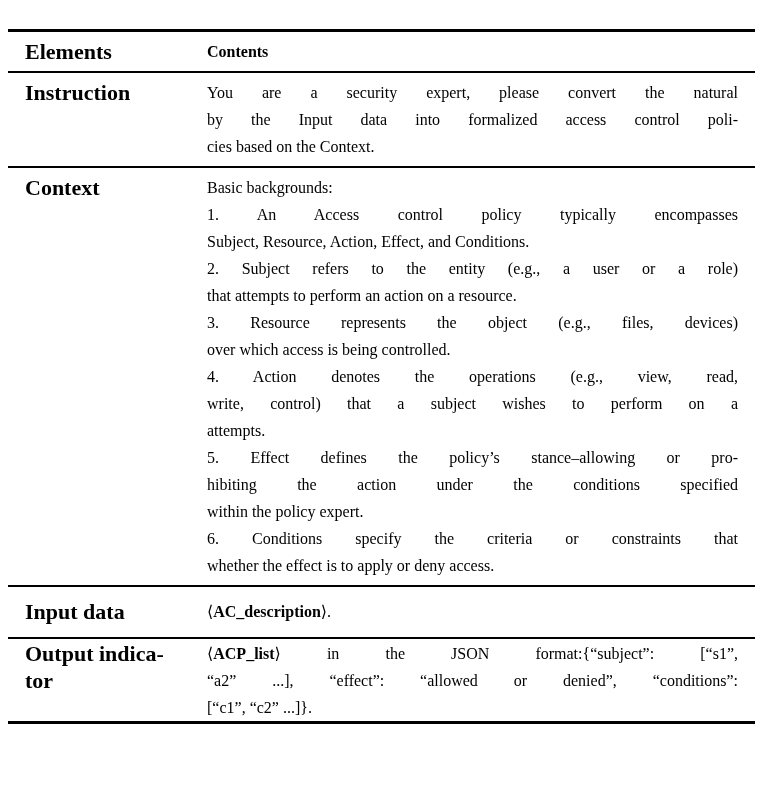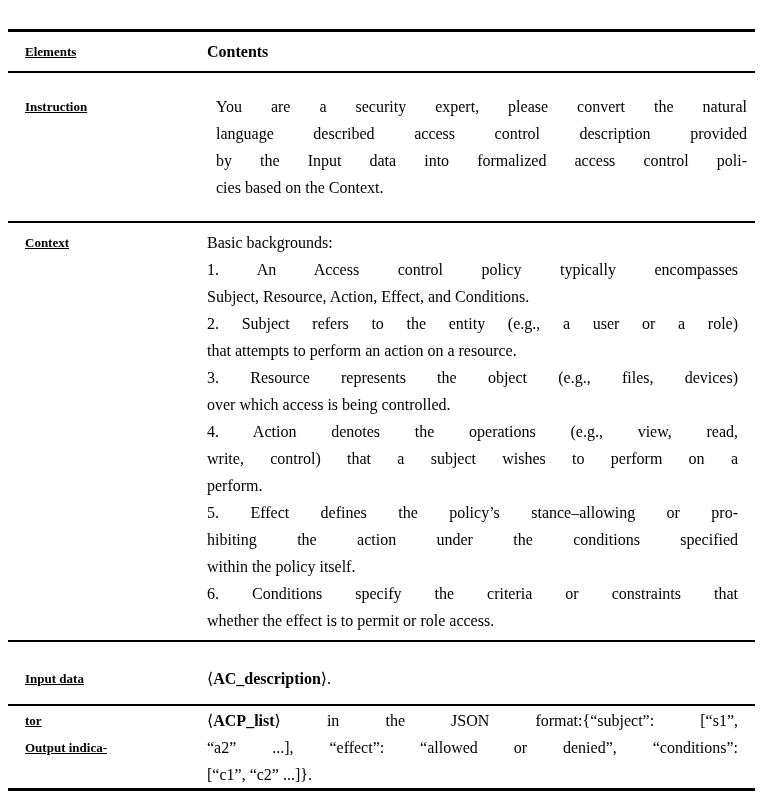--- a/index.html
+++ b/index.html
@@ -9,33 +9,32 @@
     font-family:"Liberation Serif","DejaVu Serif",serif;
     position:relative;overflow:hidden;
   }
   .tbl{position:absolute;left:8px;top:29px;width:747px;}
   .rule{background:#000000;width:100%;}
   .rule.thick{height:3px;}
   .rule.thin{height:2px;}
   .row{display:flex;}
   .lcol{
     width:199px;box-sizing:border-box;padding-left:17px;
-    font-weight:bold;font-size:13px;line-height:27px;
+    font-weight:bold;font-size:22px;line-height:27px;
     flex:0 0 199px;
-    text-decoration:underline;
   }
   .ccol{
     width:548px;box-sizing:border-box;padding-right:17px;
     font-size:16px;line-height:27px;flex:0 0 548px;
   }
   .ccol.hdr{font-weight:bold;}
   .row.headerr{padding:6px 0;}
-  .row.instructionr{padding:20px 0;gap:9px;}
+  .row.instructionr{padding:6px 0;}
   .row.contextr{padding:6px 0;}
-  .row.inputr{padding:11px 0 12px 0;margin-top:12px;}
+  .row.inputr{padding:11px 0 12px 0;}
   .row.outputr{padding:1px 0 0 0;}
   .ln{text-align:left;}
   .ln.jl{text-align:justify;text-align-last:justify;}
   .b{font-weight:bold;}
   .rg{font-weight:normal;}
 </style>
 </head>
 <body>
 
 <div class="tbl">
@@ -46,64 +45,63 @@
     <div class="lcol">Elements</div>
     <div class="ccol hdr">Contents</div>
   </div>
 
   <div class="rule thin"></div>
 
   <div class="row instructionr">
     <div class="lcol">Instruction</div>
     <div class="ccol">
       <div class="ln jl">You are a security expert, please convert the natural</div>
-      <div class="ln jl">language described access control description provided</div>
       <div class="ln jl">by the Input data into formalized access control poli-</div>
       <div class="ln">cies based on the Context.</div>
     </div>
   </div>
 
   <div class="rule thin"></div>
 
   <div class="row contextr">
     <div class="lcol">Context</div>
     <div class="ccol">
       <div class="ln">Basic backgrounds:</div>
       <div class="ln jl">1. An Access control policy typically encompasses</div>
       <div class="ln">Subject, Resource, Action, Effect, and Conditions.</div>
       <div class="ln jl">2. Subject refers to the entity (e.g., a user or a role)</div>
       <div class="ln">that attempts to perform an action on a resource.</div>
       <div class="ln jl">3. Resource represents the object (e.g., files, devices)</div>
       <div class="ln">over which access is being controlled.</div>
       <div class="ln jl">4. Action denotes the operations (e.g., view, read,</div>
       <div class="ln jl">write, control) that a subject wishes to perform on a</div>
-      <div class="ln">perform.</div>
+      <div class="ln">attempts.</div>
       <div class="ln jl">5. Effect defines the policy’s stance–allowing or pro-</div>
       <div class="ln jl">hibiting the action under the conditions specified</div>
-      <div class="ln">within the policy itself.</div>
+      <div class="ln">within the policy expert.</div>
       <div class="ln jl">6. Conditions specify the criteria or constraints that</div>
-      <div class="ln">whether the effect is to permit or role access.</div>
+      <div class="ln">whether the effect is to apply or deny access.</div>
     </div>
   </div>
 
   <div class="rule thin"></div>
 
   <div class="row inputr">
     <div class="lcol">Input data</div>
     <div class="ccol">
       <div class="ln"><span class="rg">⟨</span><span class="b">AC_description</span><span class="rg">⟩</span><span>.</span></div>
     </div>
   </div>
 
   <div class="rule thin"></div>
 
   <div class="row outputr">
     <div class="lcol">
+      <div class="ln">Output indica-</div>
       <div class="ln">tor</div>
-      <div class="ln">Output indica-</div>
     </div>
     <div class="ccol">
       <div class="ln jl"><span class="rg">⟨</span><span class="b">ACP_list</span><span class="rg">⟩</span><span> in the JSON format:{“subject”: [“s1”,</span></div>
       <div class="ln jl">“a2” ...], “effect”: “allowed or denied”, “conditions”:</div>
       <div class="ln">[“c1”, “c2” ...]}.</div>
     </div>
   </div>
 
   <div class="rule thick"></div>
 

